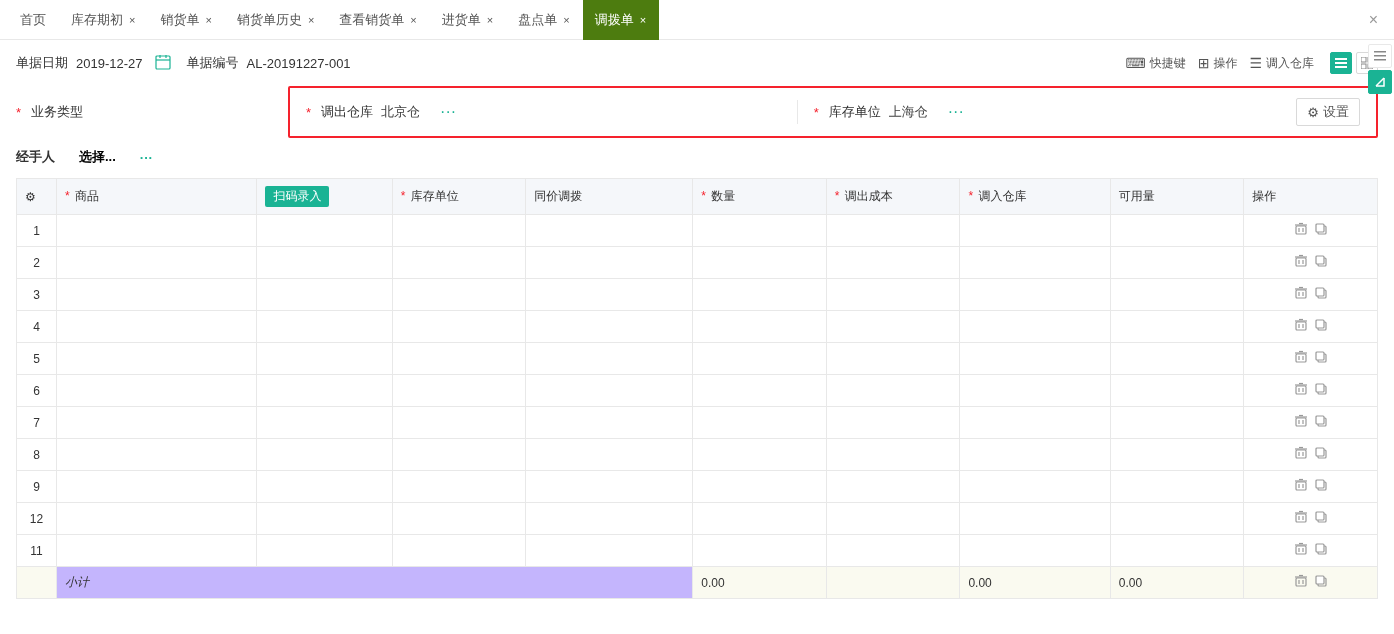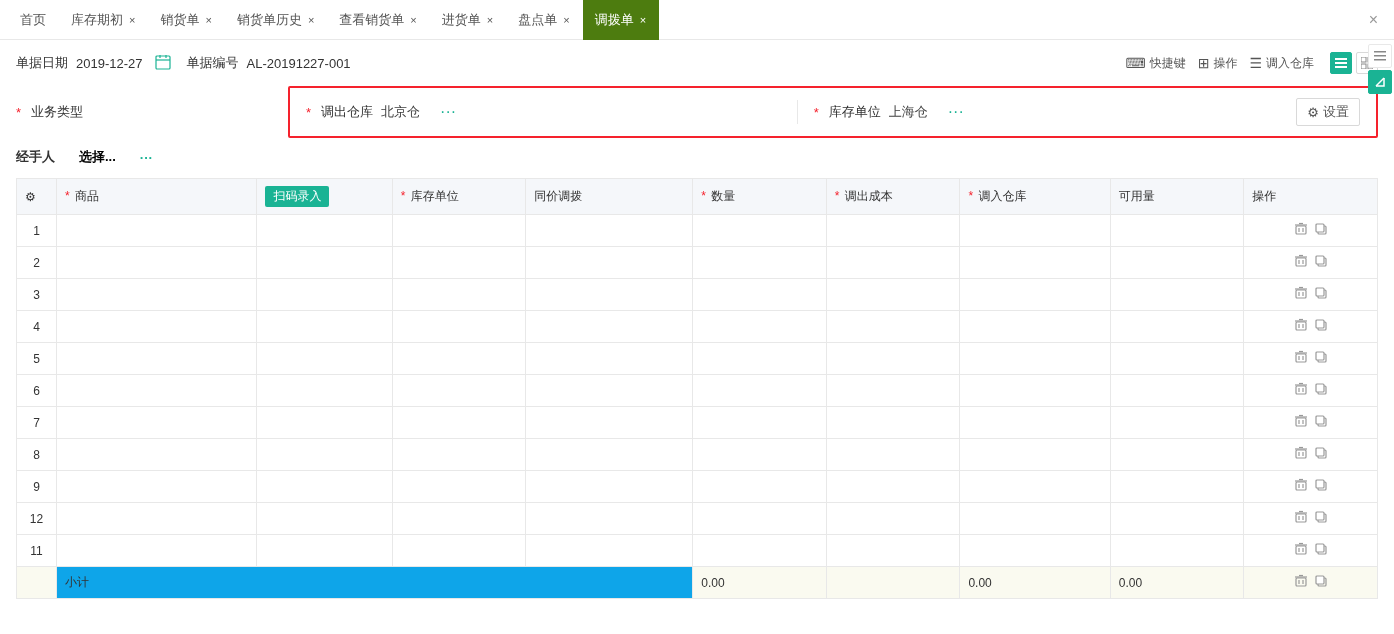--- a/index.html
+++ b/index.html
@@ -659,21 +659,21 @@
           <svg width="14" height="14" viewBox="0 0 14 14" fill="none">
                     <rect x="4" y="4" width="8" height="8" rx="1" stroke="#999" stroke-width="1.2" fill="none"></rect>
                     <rect x="2" y="2" width="8" height="8" rx="1" stroke="#999" stroke-width="1.2" fill="white"></rect>
                   </svg>
         </span>
       </div>
     </td>
   </tr>
           <tr class="subtotal-row">
   <td></td>
-  <td colspan="4" style="background:#0ea5e9;">小计</td>
+  <td colspan="4" style="background:#c4b5fd;font-style:italic;">小计</td>
   <td style="background:#fafaf0;">0.00</td>
   <td style="background:#fafaf0;"></td>
   <td style="background:#fafaf0;">0.00</td>
   <td style="background:#fafaf0;">0.00</td>
   <td style="background:#fafaf0;">
     <div class="ops-icons">
       <span class="op-icon">
         <svg width="14" height="14" viewBox="0 0 14 14" fill="none">
                     <rect x="2" y="4" width="10" height="8" rx="1" stroke="#999" stroke-width="1.2" fill="none"></rect>
                     <line x1="1" y1="3" x2="13" y2="3" stroke="#999" stroke-width="1.2"></line>

